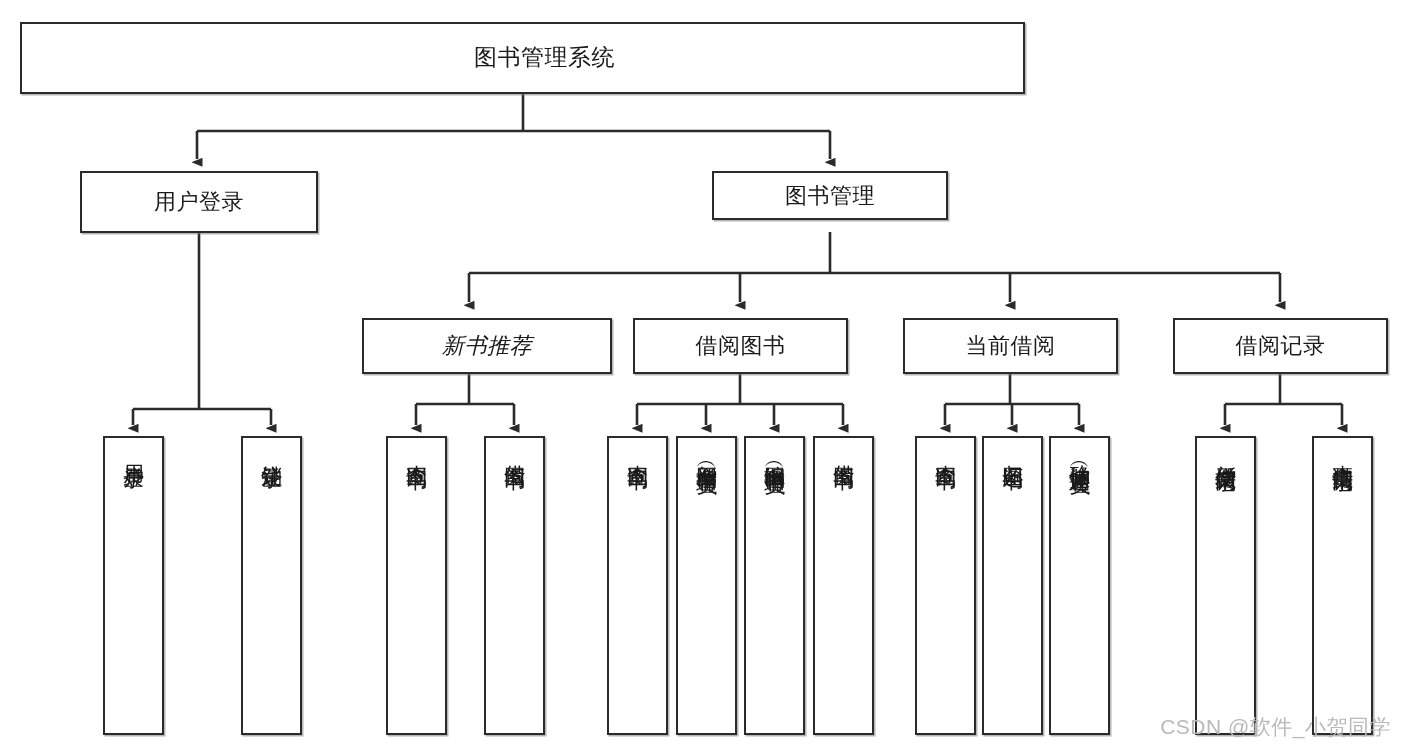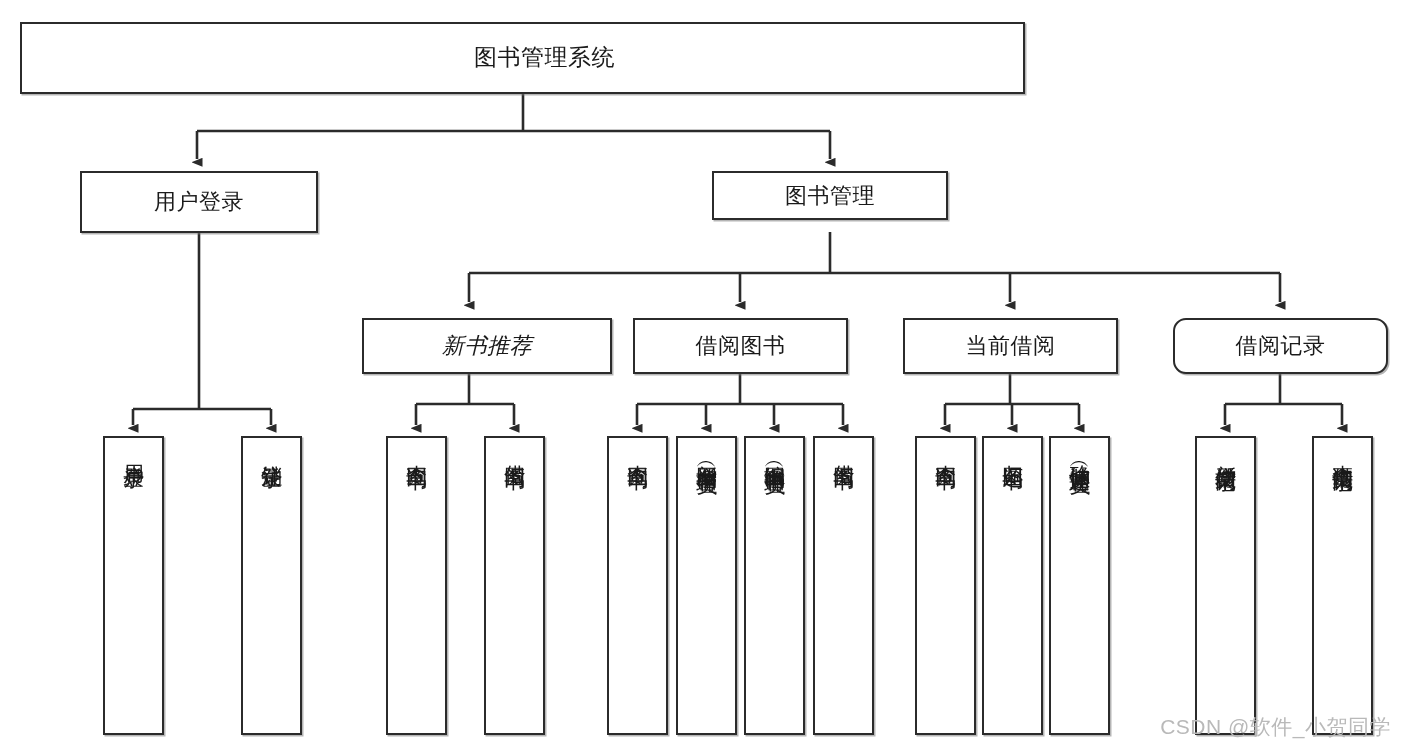--- a/index.html
+++ b/index.html
@@ -144,21 +144,21 @@
 
   <div class="node horiz" style="left:362px; top:318px; width:250px; height:56px;font-style:italic;">
     <span class="label">新书推荐</span>
   </div>
   <div class="node horiz" style="left:633px; top:318px; width:215px; height:56px;">
     <span class="label">借阅图书</span>
   </div>
   <div class="node horiz" style="left:903px; top:318px; width:215px; height:56px;">
     <span class="label">当前借阅</span>
   </div>
-  <div class="node horiz" style="left:1173px; top:318px; width:215px; height:56px;border-radius:13px;">
+  <div class="node horiz" style="left:1173px; top:318px; width:215px; height:56px;">
     <span class="label">借阅记录</span>
   </div>
 
   <div class="node vert" style="left:103px; top:436px; width:61px; height:299px;">
     <span class="label">用户登录</span>
   </div>
   <div class="node vert" style="left:241px; top:436px; width:61px; height:299px;">
     <span class="label">注销登录</span>
   </div>
 

